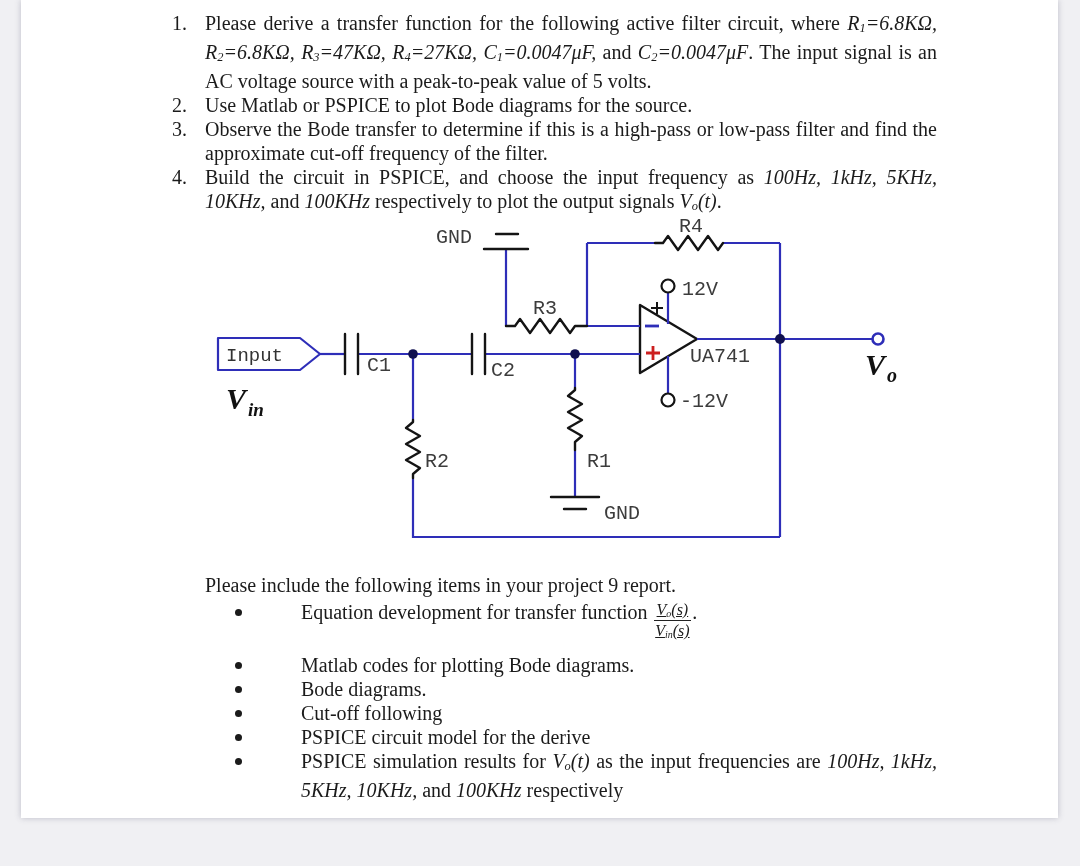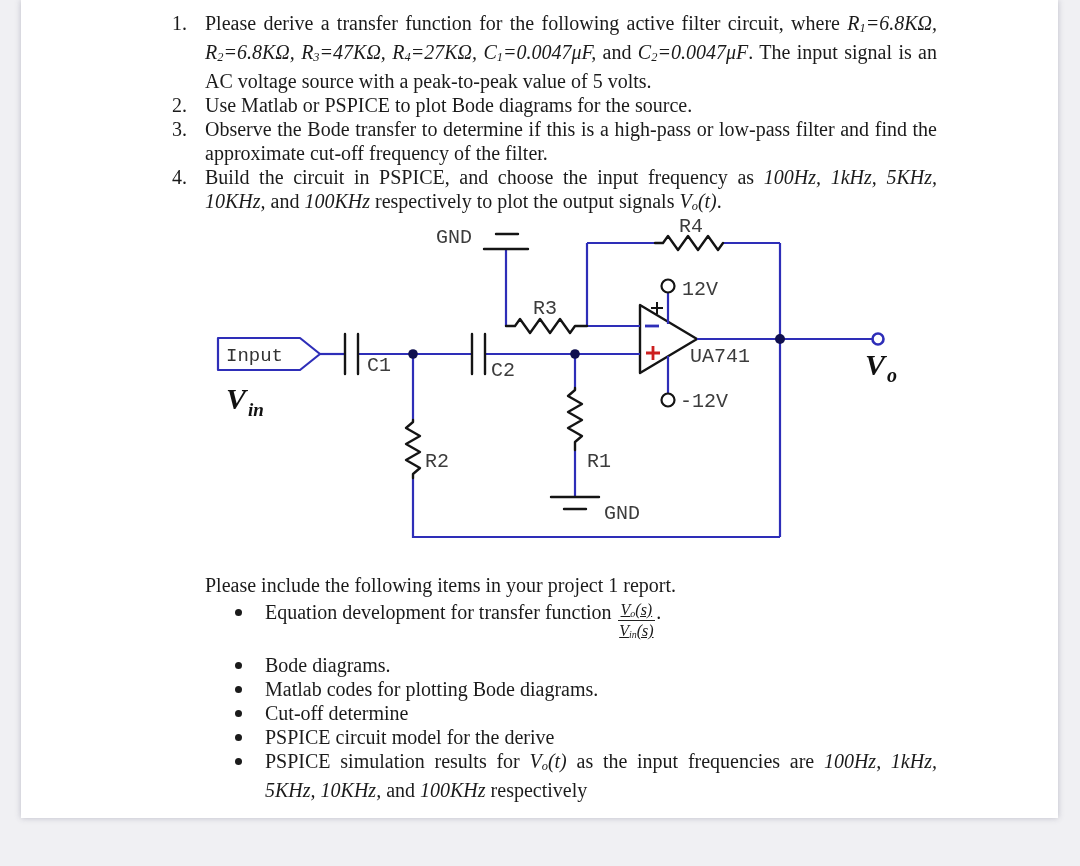--- a/index.html
+++ b/index.html
@@ -17,21 +17,21 @@
   .item .num{width:33px;flex:none;}
   .item .body{flex:1;text-align:justify;}
   
   .circuit{position:absolute;left:169px;top:212px;}
   .clabel{font-family:"Liberation Mono", monospace;font-size:20px;fill:#3c3c3c;}
   .ctag{font-family:"Liberation Mono", monospace;font-size:19px;fill:#333;}
   .cser{font-family:"Liberation Serif", serif;font-weight:bold;font-style:italic;fill:#111;}
   
   .report{position:absolute;left:184px;top:573px;width:732px;font-size:20px;line-height:24px;}
   .bullets{margin-top:1px;}
-  .bullet{display:flex;align-items:flex-start;}
+  .bullet{display:flex;align-items:flex-start;gap:36px;}
   .bullet .dot{flex:none;width:7px;height:7px;border-radius:50%;background:#1b1b1b;margin:9px 0 0 30px;}
   .bullet .btext{flex:1;margin-left:23px;}
   .bullet.justify .btext{text-align:justify;}
   .bullet.b1{margin:3px 0 13px 0;}
   .frac{display:inline-block;vertical-align:-1.05em;text-align:center;font-size:16px;line-height:1.12;margin:0 1px;text-decoration:underline;}
   .frac .fnum{display:block;border-bottom:1.6px solid #222;padding:0 3px 1px 3px;}
   .frac .fden{display:block;padding-top:1px;}
 </style>
 </head>
 <body>
@@ -118,43 +118,43 @@
     <text class="clabel" x="500" y="150">UA741</text>
     <text class="clabel" x="492" y="83">12V</text>
     <text class="clabel" x="490" y="195">-12V</text>
     <text class="cser" x="36" y="197" font-size="30">V</text>
     <text class="cser" x="58" y="204" font-size="19">in</text>
     <text class="cser" x="675" y="163" font-size="30">V</text>
     <text class="cser" x="697" y="170" font-size="20">o</text>
   </svg>
 
   <div class="report">
-    <div class="intro">Please include the following items in your project 1 report.</div>
+    <div class="intro">Please include the following items in your project 9 report.</div>
     <div class="bullets">
 
       <div class="bullet b1">
         <span class="dot"></span>
         <div class="btext">
           <span><span>Equation development for transfer function </span></span><span class="frac"><span class="fnum"><span style="font-style: italic;">V</span><span style="font-style: italic; font-size: 0.62em; vertical-align: -0.18em;">o</span><span style="font-style: italic;">(s)</span></span><span class="fden"><span style="font-style: italic;">V</span><span style="font-style: italic; font-size: 0.62em; vertical-align: -0.18em;">in</span><span style="font-style: italic;">(s)</span></span></span><span>.</span>
         </div>
       </div>
 
       <div class="bullet">
         <span class="dot"></span>
+        <div class="btext"><span>Matlab codes for plotting Bode diagrams.</span></div>
+      </div>
+
+      <div class="bullet">
+        <span class="dot"></span>
         <div class="btext"><span>Bode diagrams.</span></div>
       </div>
 
       <div class="bullet">
         <span class="dot"></span>
-        <div class="btext"><span>Matlab codes for plotting Bode diagrams.</span></div>
-      </div>
-
-      <div class="bullet">
-        <span class="dot"></span>
-        <div class="btext"><span>Cut-off determine</span></div>
+        <div class="btext"><span>Cut-off following</span></div>
       </div>
 
       <div class="bullet">
         <span class="dot"></span>
         <div class="btext"><span>PSPICE circuit model for the derive</span></div>
       </div>
 
       <div class="bullet justify">
         <span class="dot"></span>
         <div class="btext"><span>PSPICE simulation results for </span><span style="font-style: italic;">V</span><span style="font-style: italic; font-size: 0.62em; vertical-align: -0.18em;">o</span><span style="font-style: italic;">(t)</span><span> as the input frequencies are </span><span style="font-style: italic;">100Hz, 1kHz, 5KHz, 10KHz,</span><span> and </span><span style="font-style: italic;">100KHz</span><span> respectively</span></div>

